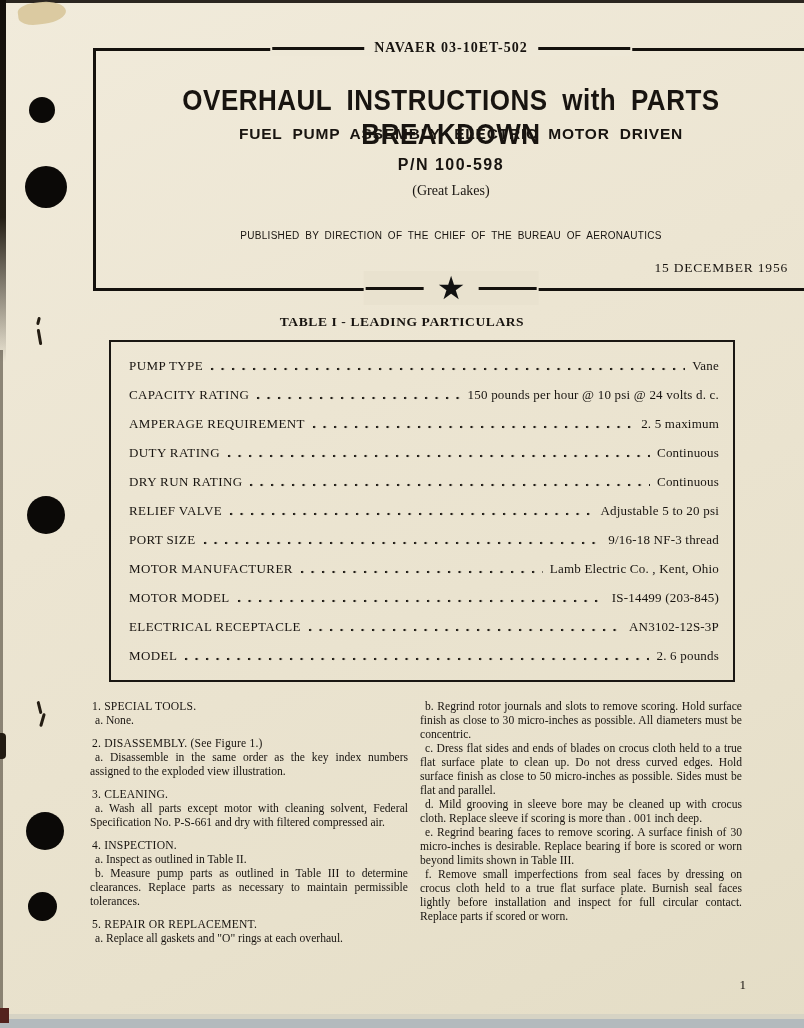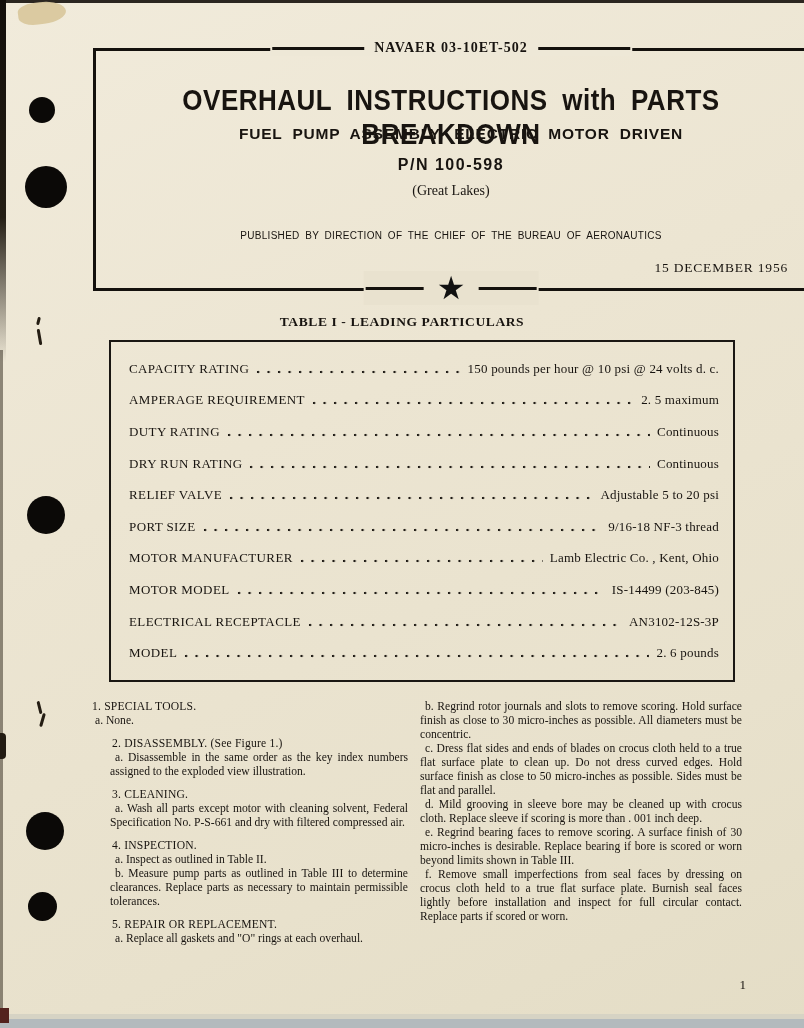--- a/index.html
+++ b/index.html
@@ -67,21 +67,21 @@
   .trow .leader{flex:1;height:4px;margin:0 7px 3px 7px;
         background-image:radial-gradient(circle at 2px 2px,#201c16 1.1px,rgba(0,0,0,0) 1.6px);
         background-size:10.5px 4px;background-repeat:repeat-x;}
   .trow .val{letter-spacing:.2px;}
 
   
   .col{position:absolute;top:700px;font-size:11.6px;line-height:14px;text-align:justify;}
   .col-left{left:90px;width:318px;}
   .col-right{left:420px;width:322px;}
   .sec{margin:0;}
-  .sec + .sec{margin-top:9px;margin-left:20px;}
+  .sec + .sec{margin-top:9px;}
   .sec-h{margin:0;text-indent:2px;letter-spacing:.2px;}
   .para{margin:0;text-indent:5px;}
   .page-num{position:absolute;right:58px;top:977px;font-size:13px;}
 </style>
 </head>
 <body>
 
 <div class="scan">
 
   <div class="edge-top"></div>
@@ -117,20 +117,25 @@
     <div class="star-wrap">
       <span class="star-rule"></span>
       <span class="star">★</span>
       <span class="star-rule"></span>
     </div>
   </div>
 
   <div class="table-title">TABLE I - LEADING PARTICULARS</div>
   <div class="tbox">
     <div class="trow">
+        <span class="lbl">PUMP TYPE</span>
+        <span class="leader"></span>
+        <span class="val">Vane</span>
+      </div>
+    <div class="trow">
         <span class="lbl">CAPACITY RATING</span>
         <span class="leader"></span>
         <span class="val">150 pounds per hour @ 10 psi @  24 volts d. c.</span>
       </div>
     <div class="trow">
         <span class="lbl">AMPERAGE REQUIREMENT</span>
         <span class="leader"></span>
         <span class="val">2. 5 maximum</span>
       </div>
     <div class="trow">

